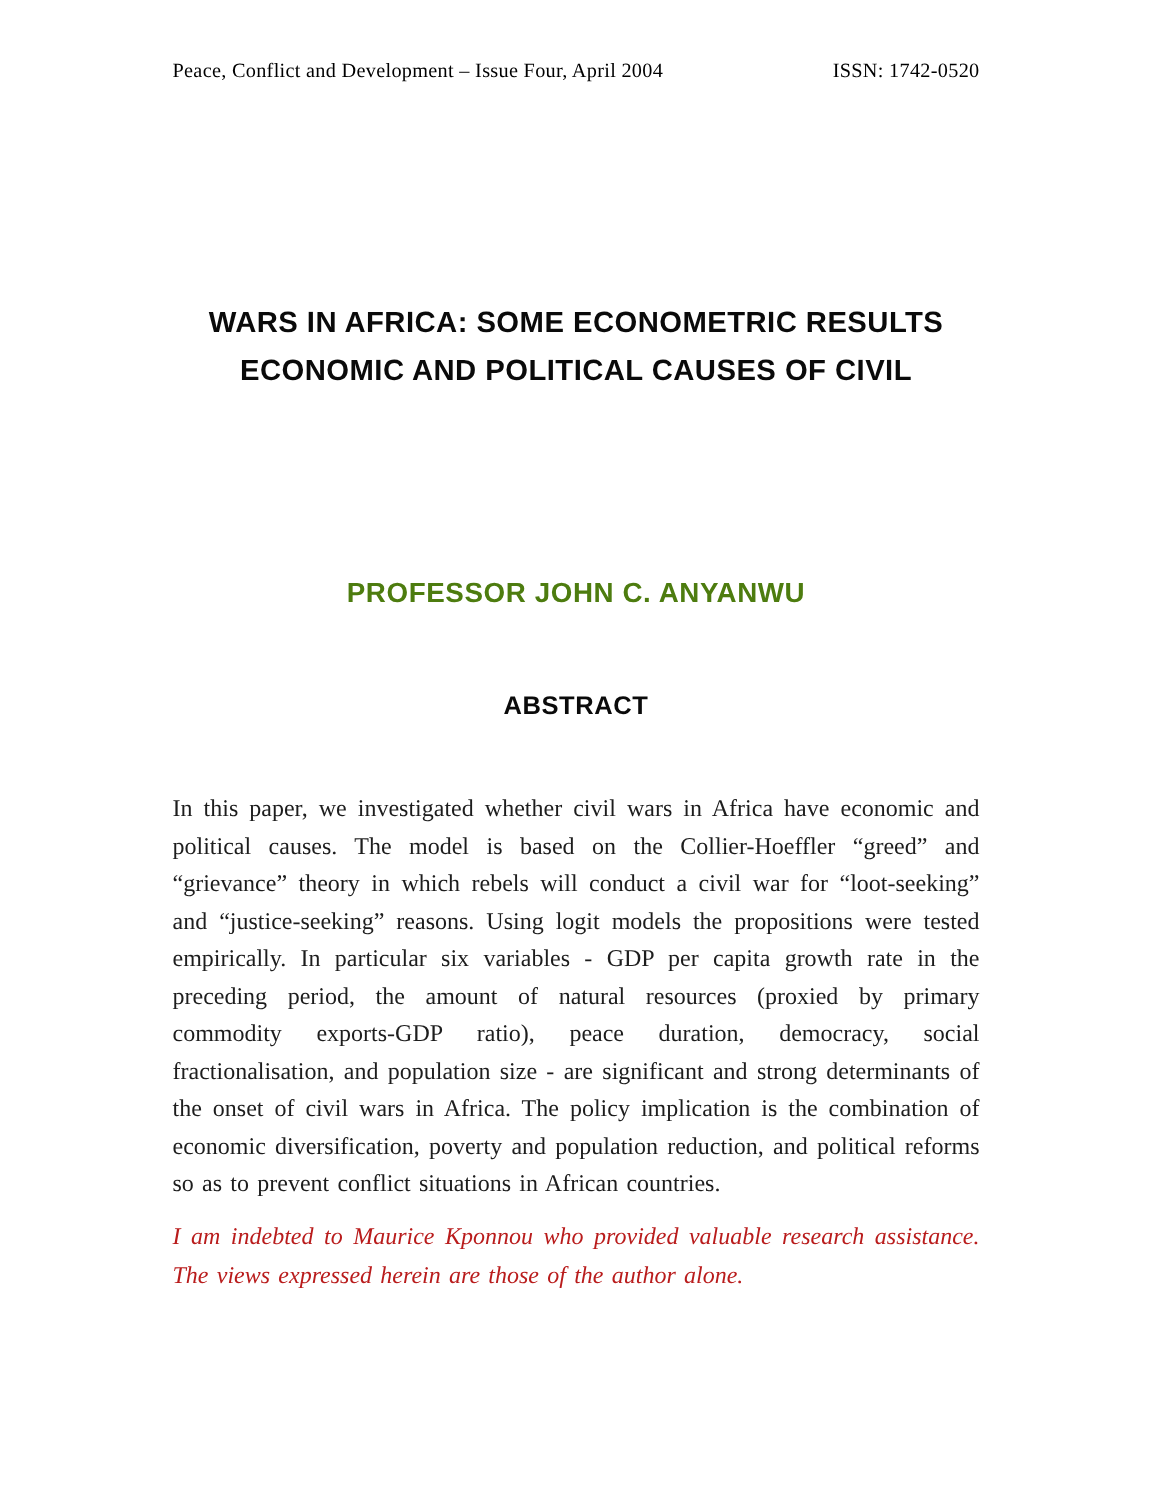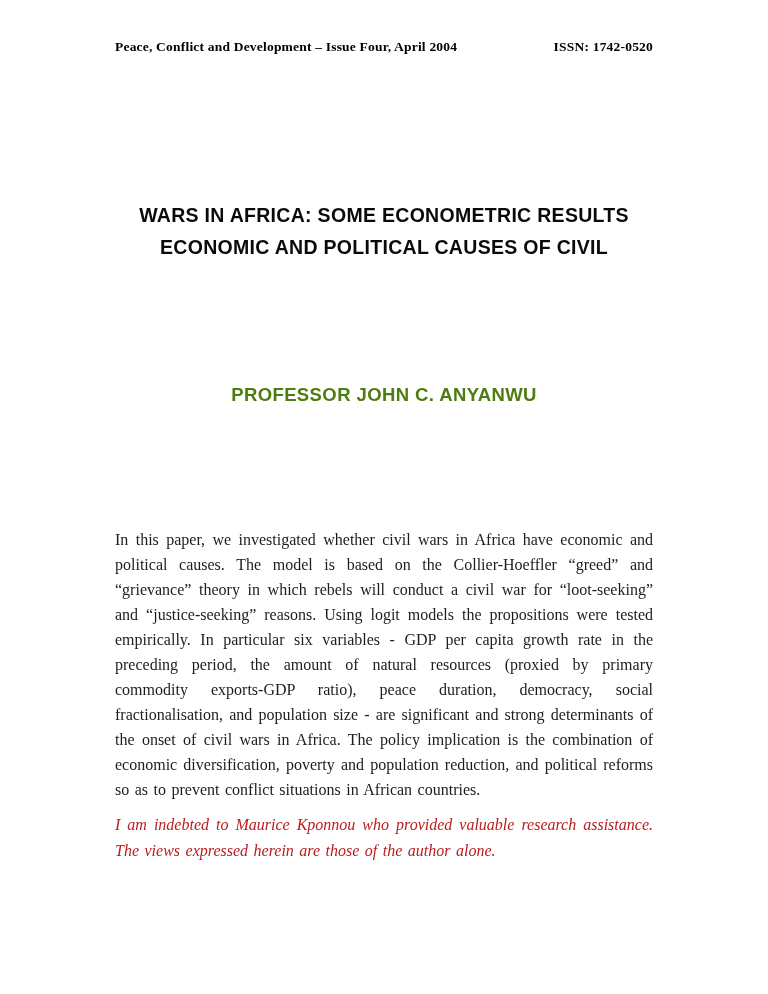--- a/index.html
+++ b/index.html
@@ -17,21 +17,21 @@
   }
   .running-header {
     position: absolute;
     top: 39px;
     left: 115px;
     width: 538px;
     display: flex;
     justify-content: space-between;
     align-items: baseline;
     font-family: "Liberation Serif", serif;
-    font-weight: bold;
+    font-weight: normal;
     font-size: 13.5px;
     color: #000000;
     letter-spacing: 0.2px;
   }
   .paper-title {
     position: absolute;
     top: 199px;
     left: 80px;
     width: 608px;
     text-align: center;
@@ -103,18 +103,19 @@
     <span>ISSN: 1742-0520</span>
   </div>
 
   <div class="paper-title">
     <span style="display:block;">WARS IN AFRICA: SOME ECONOMETRIC RESULTS</span>
     <span style="display:block;">ECONOMIC AND POLITICAL CAUSES OF CIVIL</span>
   </div>
 
   <div class="author-name">PROFESSOR JOHN C. ANYANWU</div>
 
+  <div class="abstract-heading">ABSTRACT</div>
 
   <div class="abstract-body">In this paper, we investigated whether civil wars in Africa have economic and political causes. The model is based on the Collier-Hoeffler “greed” and “grievance” theory in which rebels will conduct a civil war for “loot-seeking” and “justice-seeking” reasons. Using logit models the propositions were tested empirically. In particular six variables - GDP per capita growth rate in the preceding period, the amount of natural resources (proxied by primary commodity exports-GDP ratio), peace duration, democracy, social fractionalisation, and population size - are significant and strong determinants of the onset of civil wars in Africa. The policy implication is the combination of economic diversification, poverty and population reduction, and political reforms so as to prevent conflict situations in African countries.</div>
 
   <div class="acknowledgment">I am indebted to Maurice Kponnou who provided valuable research assistance. The views expressed herein are those of the author alone.</div>
 
 </div>
 
 </body></html>

